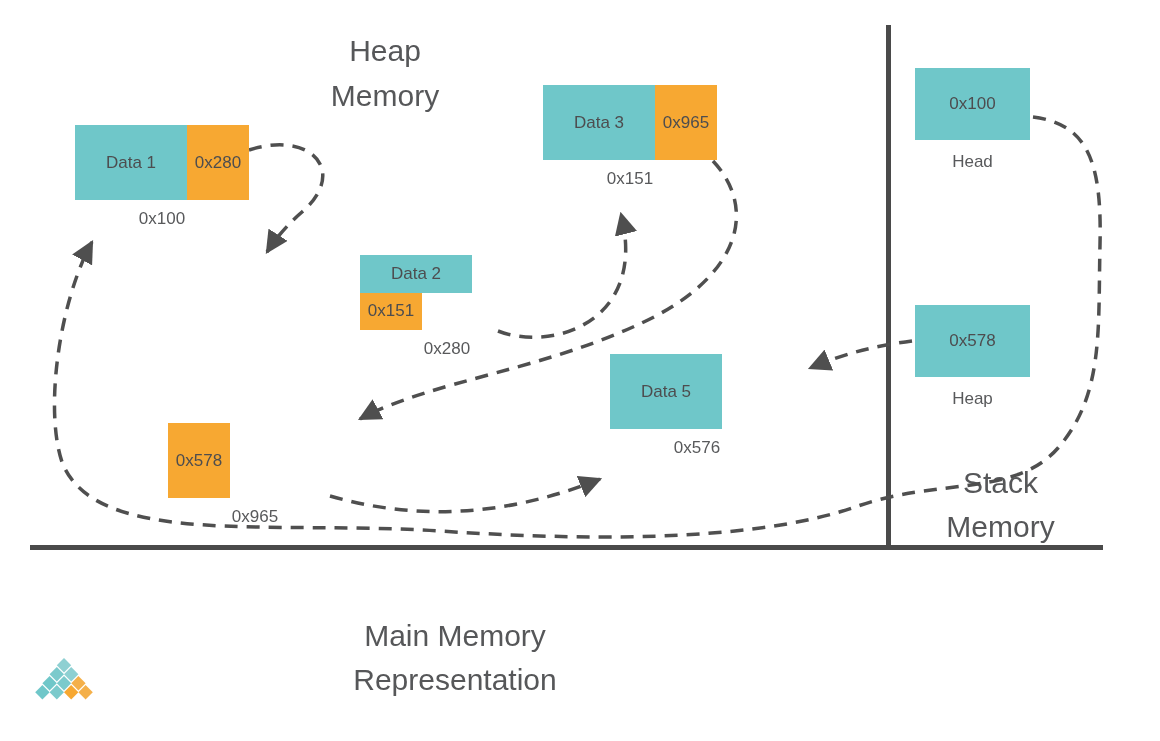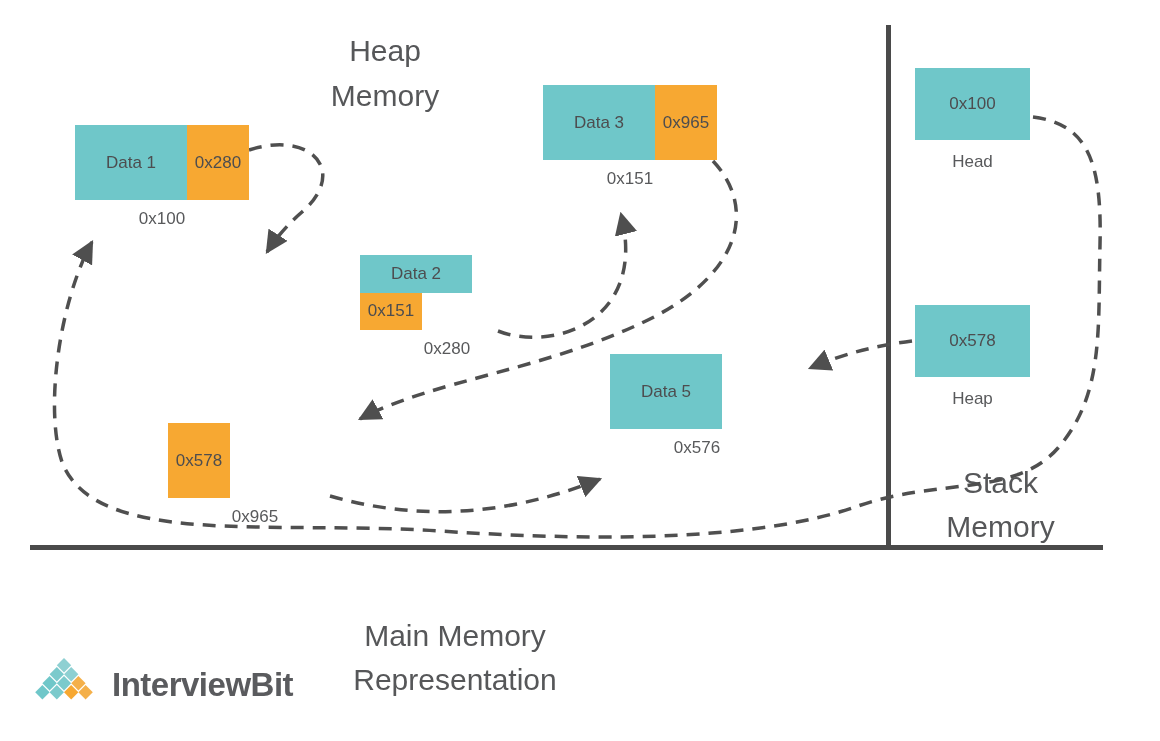--- a/index.html
+++ b/index.html
@@ -144,16 +144,15 @@
       <path d="M32 12 l8 8 l-8 8 l-8 -8 z" fill="#7BCACC"></path>
       <path d="M48 12 l8 8 l-8 8 l-8 -8 z" fill="#8ED0D2"></path>
       <path d="M24 22 l8 8 l-8 8 l-8 -8 z" fill="#6FC7C9"></path>
       <path d="M40 22 l8 8 l-8 8 l-8 -8 z" fill="#7BCACC"></path>
       <path d="M56 22 l8 8 l-8 8 l-8 -8 z" fill="#F4B04A"></path>
       <path d="M16 32 l8 8 l-8 8 l-8 -8 z" fill="#6FC7C9"></path>
       <path d="M32 32 l8 8 l-8 8 l-8 -8 z" fill="#7BCACC"></path>
       <path d="M48 32 l8 8 l-8 8 l-8 -8 z" fill="#F7A832"></path>
       <path d="M64 32 l8 8 l-8 8 l-8 -8 z" fill="#F4B04A"></path>
     </svg>
-    <span class="logo-text">InterviewBit</span>
   </div>
 
 </div>
 
 </body></html>

